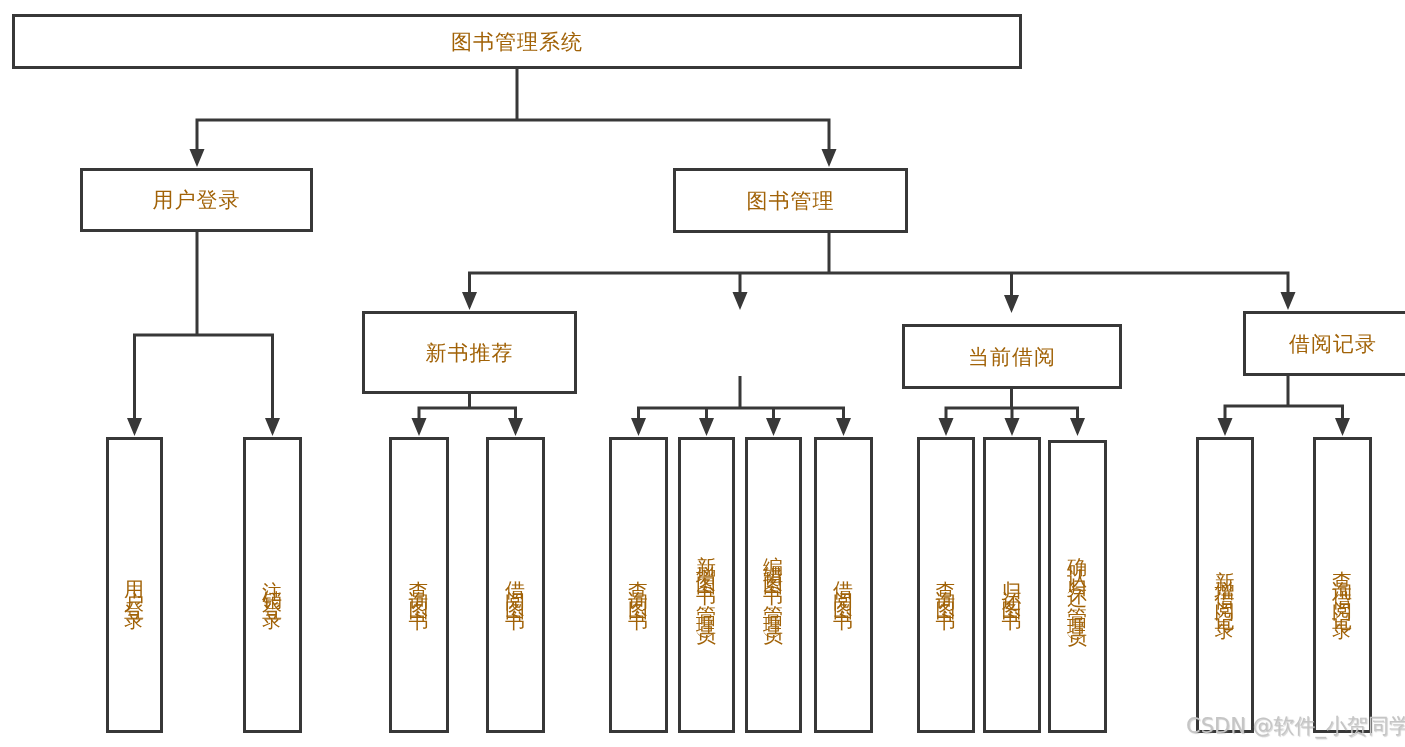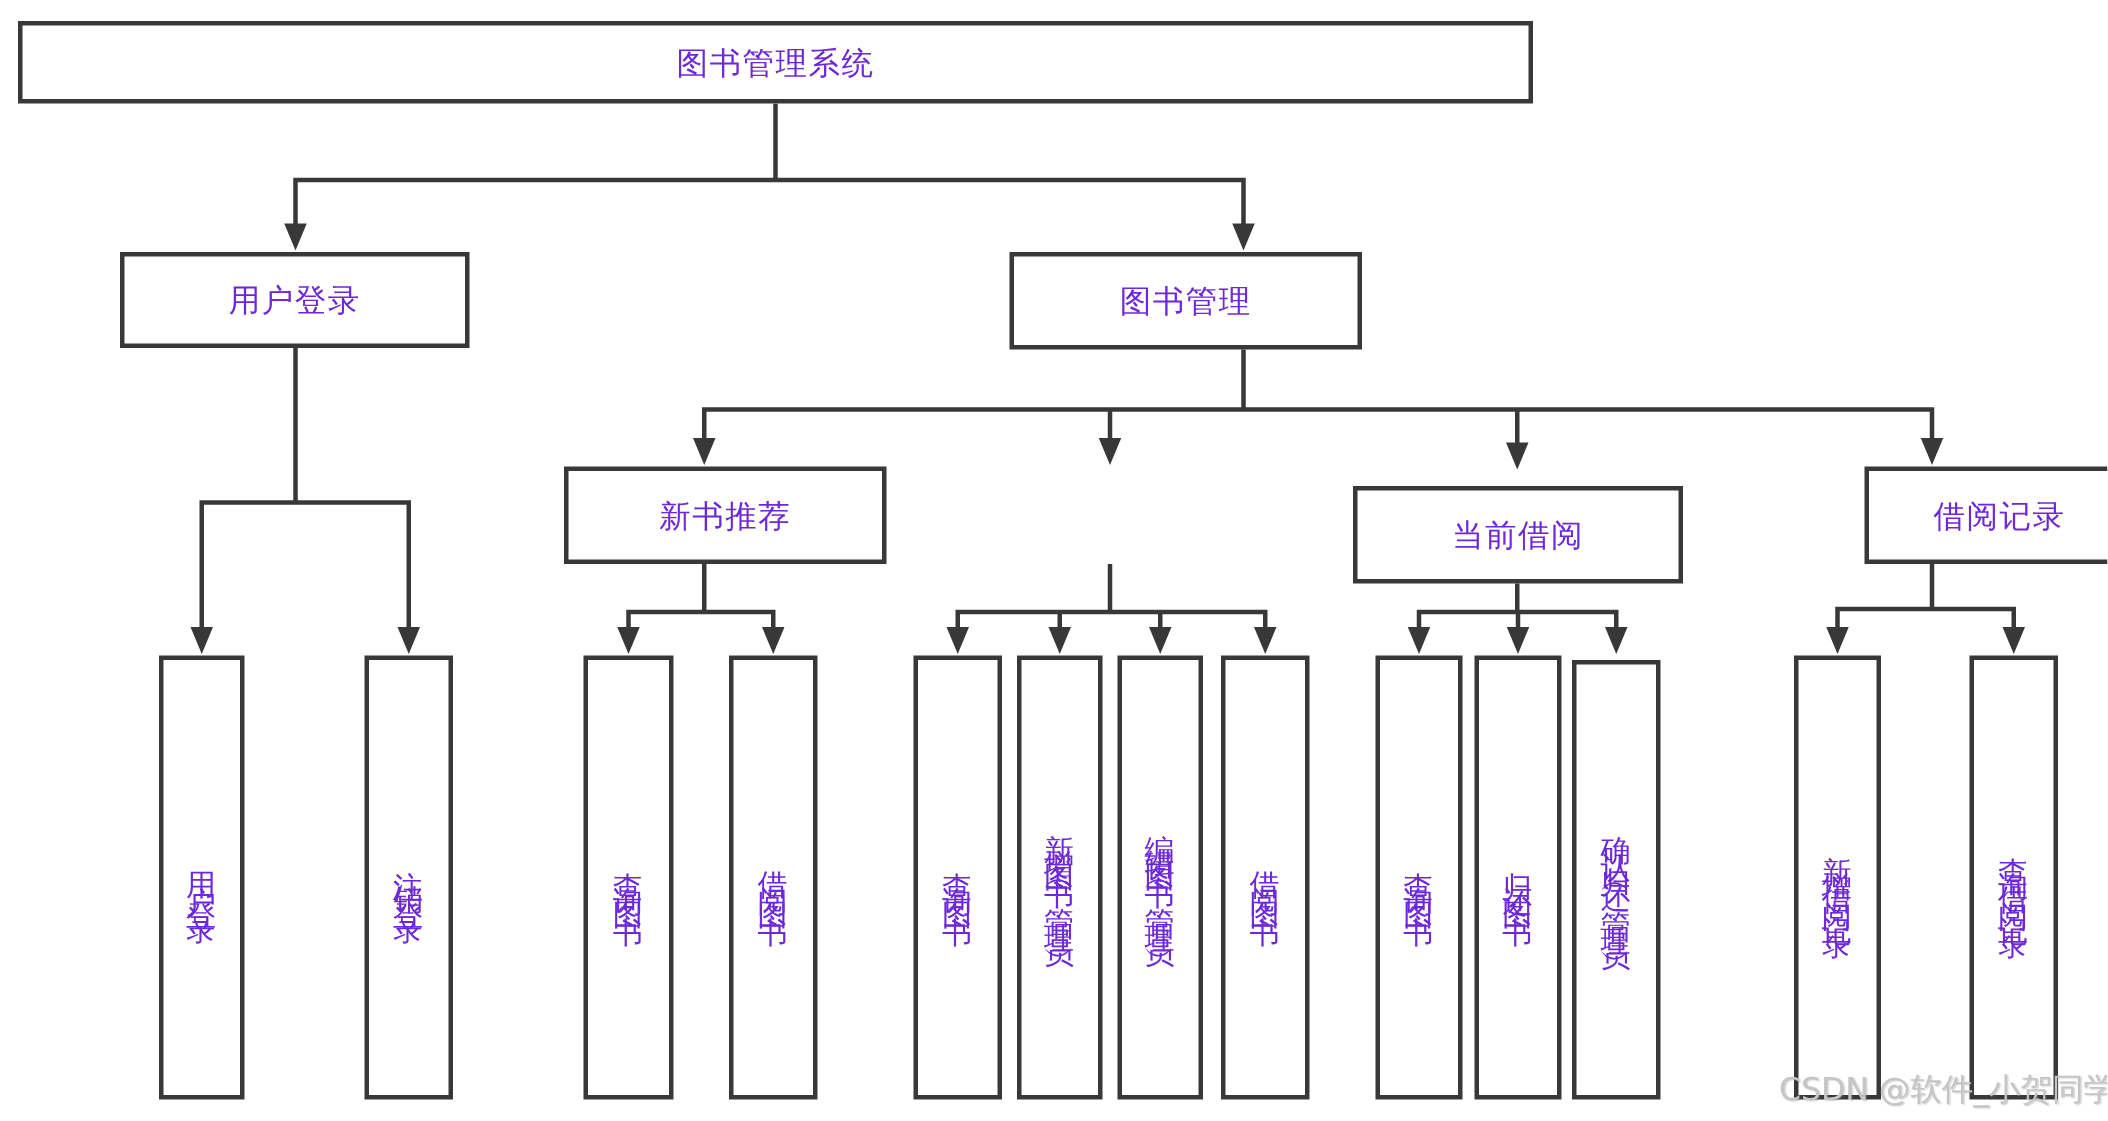--- a/index.html
+++ b/index.html
@@ -13,21 +13,21 @@
   .connectors {
     position:absolute; left:0; top:0; width:1405px; height:747px;
     pointer-events:none;
   }
   .node {
     position:absolute;
     box-sizing:border-box;
     border:3px solid #383838;
     background:#ffffff;
     display:flex; align-items:center; justify-content:center;
-    color:#6d28d9;
+    color:#a16207;
     text-align:center;
   }
   .h-node { font-size:21px; letter-spacing:1px; }
   .root-node { font-size:21px; letter-spacing:1px; }
   .leaf {
     writing-mode:vertical-rl;
     text-orientation:mixed;
     font-size:20px;
     letter-spacing:10px;
     line-height:1;
@@ -101,21 +101,21 @@
       M1077.5 436 l-7.5 -18 l15 0 Z
       M1225 436 l-7.5 -18 l15 0 Z
       M1342.5 436 l-7.5 -18 l15 0 Z"></path>
   </svg>
 
   <div class="node root-node" style="left:12px;top:14px;width:1010px;height:55px">图书管理系统</div>
 
   <div class="node h-node" style="left:80px;top:168px;width:233px;height:64px">用户登录</div>
   <div class="node h-node" style="left:673px;top:168px;width:235px;height:65px">图书管理</div>
 
-  <div class="node h-node" style="left:376px;top:311px;width:215px;height:65px">新书推荐</div>
+  <div class="node h-node" style="left:362px;top:311px;width:215px;height:83px">新书推荐</div>
   <div class="node h-node" style="left:902px;top:324px;width:220px;height:65px">当前借阅</div>
   <div class="node h-node" style="left:1243px;top:311px;width:180px;height:65px">借阅记录</div>
 
   <div class="node leaf" style="left:106px;top:437px;width:57px;height:296px">用户登录</div>
   <div class="node leaf" style="left:243px;top:437px;width:59px;height:296px">注销登录</div>
 
   <div class="node leaf" style="left:389px;top:437px;width:60px;height:296px">查询图书</div>
   <div class="node leaf" style="left:486px;top:437px;width:59px;height:296px">借阅图书</div>
 
   <div class="node leaf" style="left:609px;top:437px;width:59px;height:296px">查询图书</div>

